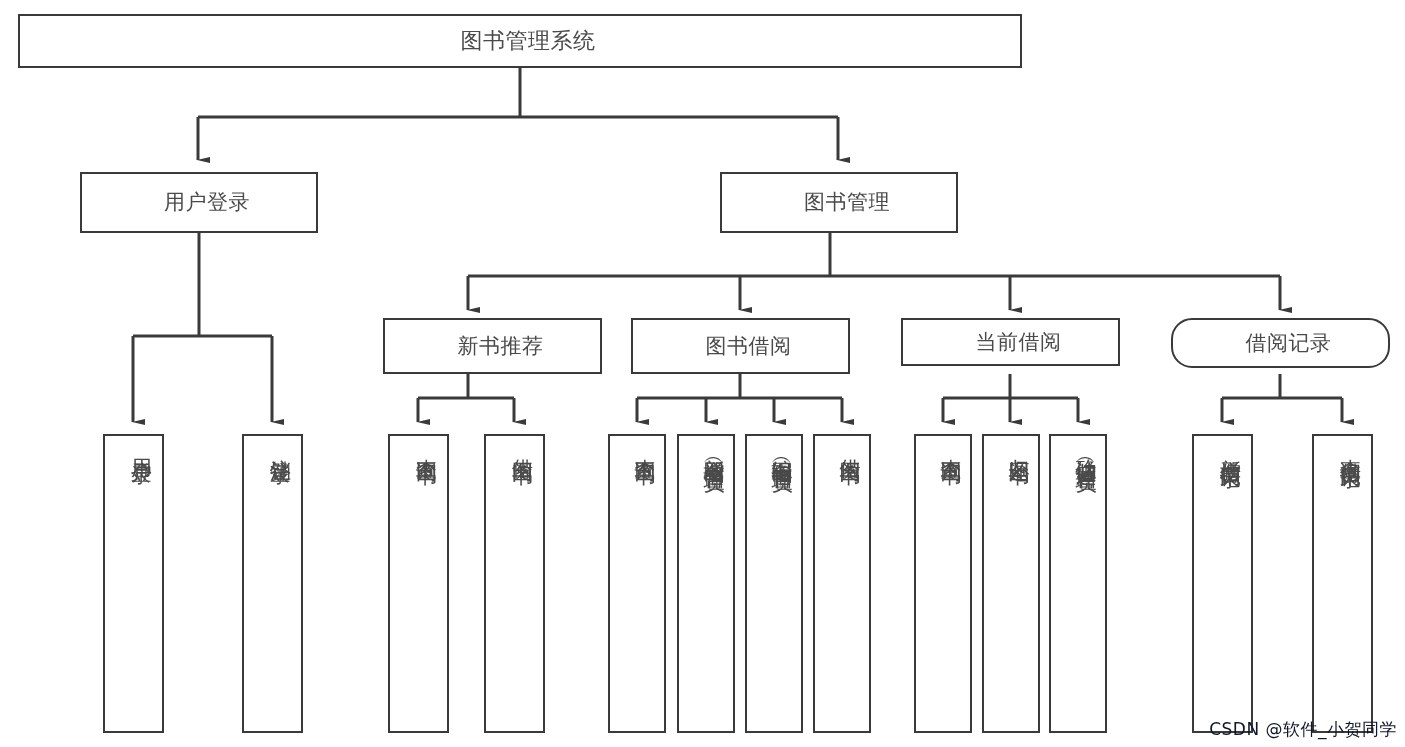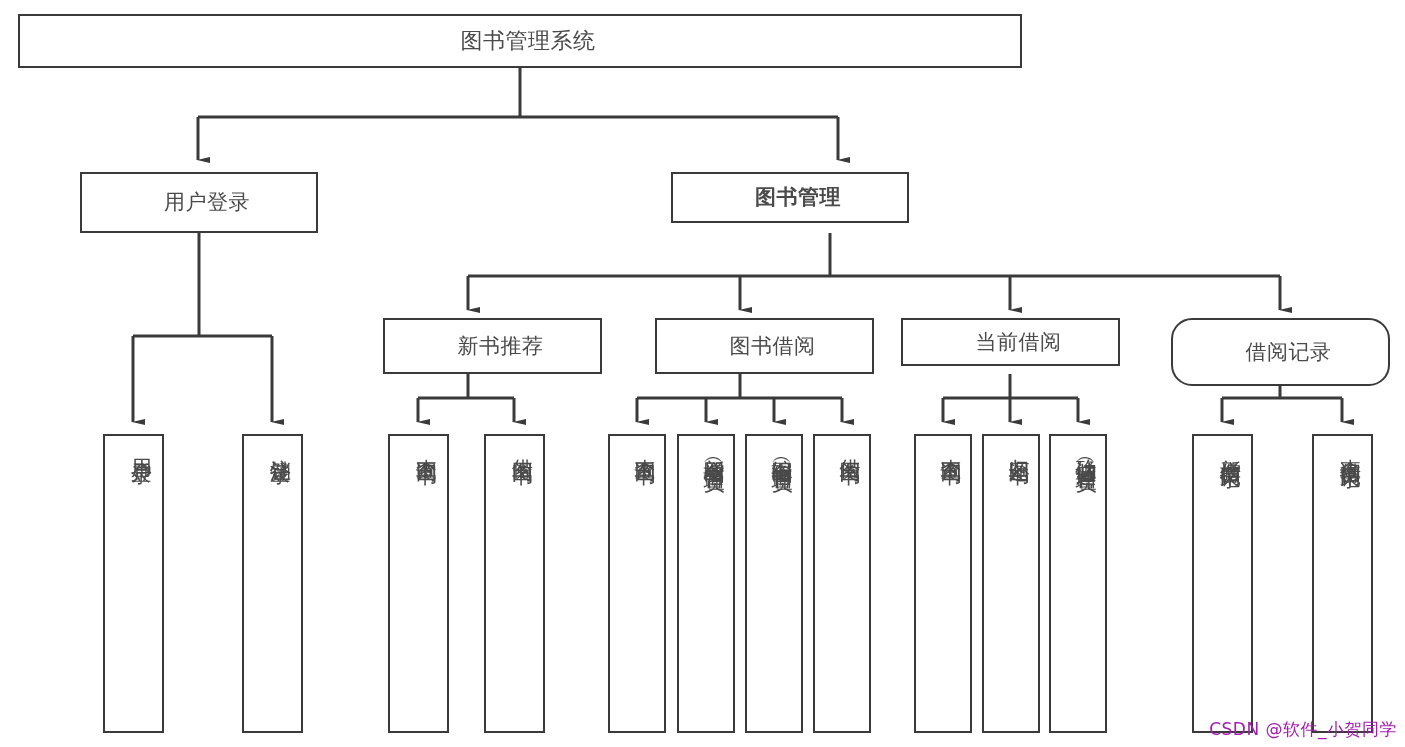--- a/index.html
+++ b/index.html
@@ -65,21 +65,21 @@
     font-size: 21px;
     line-height: 1.05;
     letter-spacing: 2px;
     max-height: 280px;
   }
   .watermark {
     position: absolute;
     right: 8px;
     bottom: 6px;
     font-size: 17px;
-    color: #a21caf;
+    color: #0f172a;
     letter-spacing: 0.5px;
     z-index: 3;
     white-space: nowrap;
   }
 </style>
 </head>
 <body>
 
 <div id="diagram">
 
@@ -134,37 +134,37 @@
   </svg>
 
   <div class="node h root" style="left:18px; top:14px; width:1004px; height:54px;">
     <span class="label">图书管理系统</span>
   </div>
 
   <div class="node h" style="left:80px; top:172px; width:238px; height:61px;">
     <span class="label">用户登录</span>
   </div>
 
-  <div class="node h" style="left:671px; top:172px; width:238px; height:51px;font-weight:bold;">
+  <div class="node h" style="left:720px; top:172px; width:238px; height:61px;">
     <span class="label">图书管理</span>
   </div>
 
   <div class="node h" style="left:359px; top:318px; width:219px; height:56px;margin-left:24px;">
     <span class="label">新书推荐</span>
   </div>
 
-  <div class="node h" style="left:655px; top:318px; width:219px; height:56px;">
+  <div class="node h" style="left:631px; top:318px; width:219px; height:56px;">
     <span class="label">图书借阅</span>
   </div>
 
   <div class="node h" style="left:901px; top:318px; width:219px; height:48px;">
     <span class="label">当前借阅</span>
   </div>
 
-  <div class="node h" style="left:1171px; top:318px; width:219px; height:68px;border-radius:21px;">
+  <div class="node h" style="left:1171px; top:318px; width:219px; height:50px;border-radius:21px;">
     <span class="label">借阅记录</span>
   </div>
 
   <div class="node v" style="left:103px; top:434px; width:61px; height:299px;">
     <span class="label">用户登录</span>
   </div>
 
   <div class="node v" style="left:242px; top:434px; width:61px; height:299px;">
     <span class="label">注销登录</span>
   </div>

